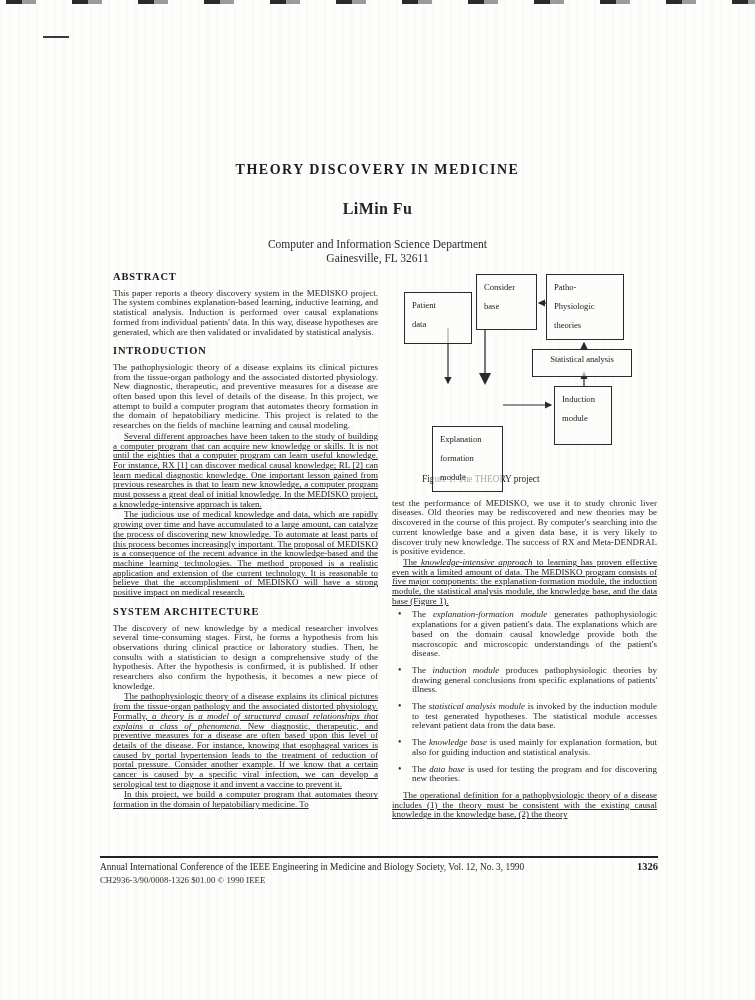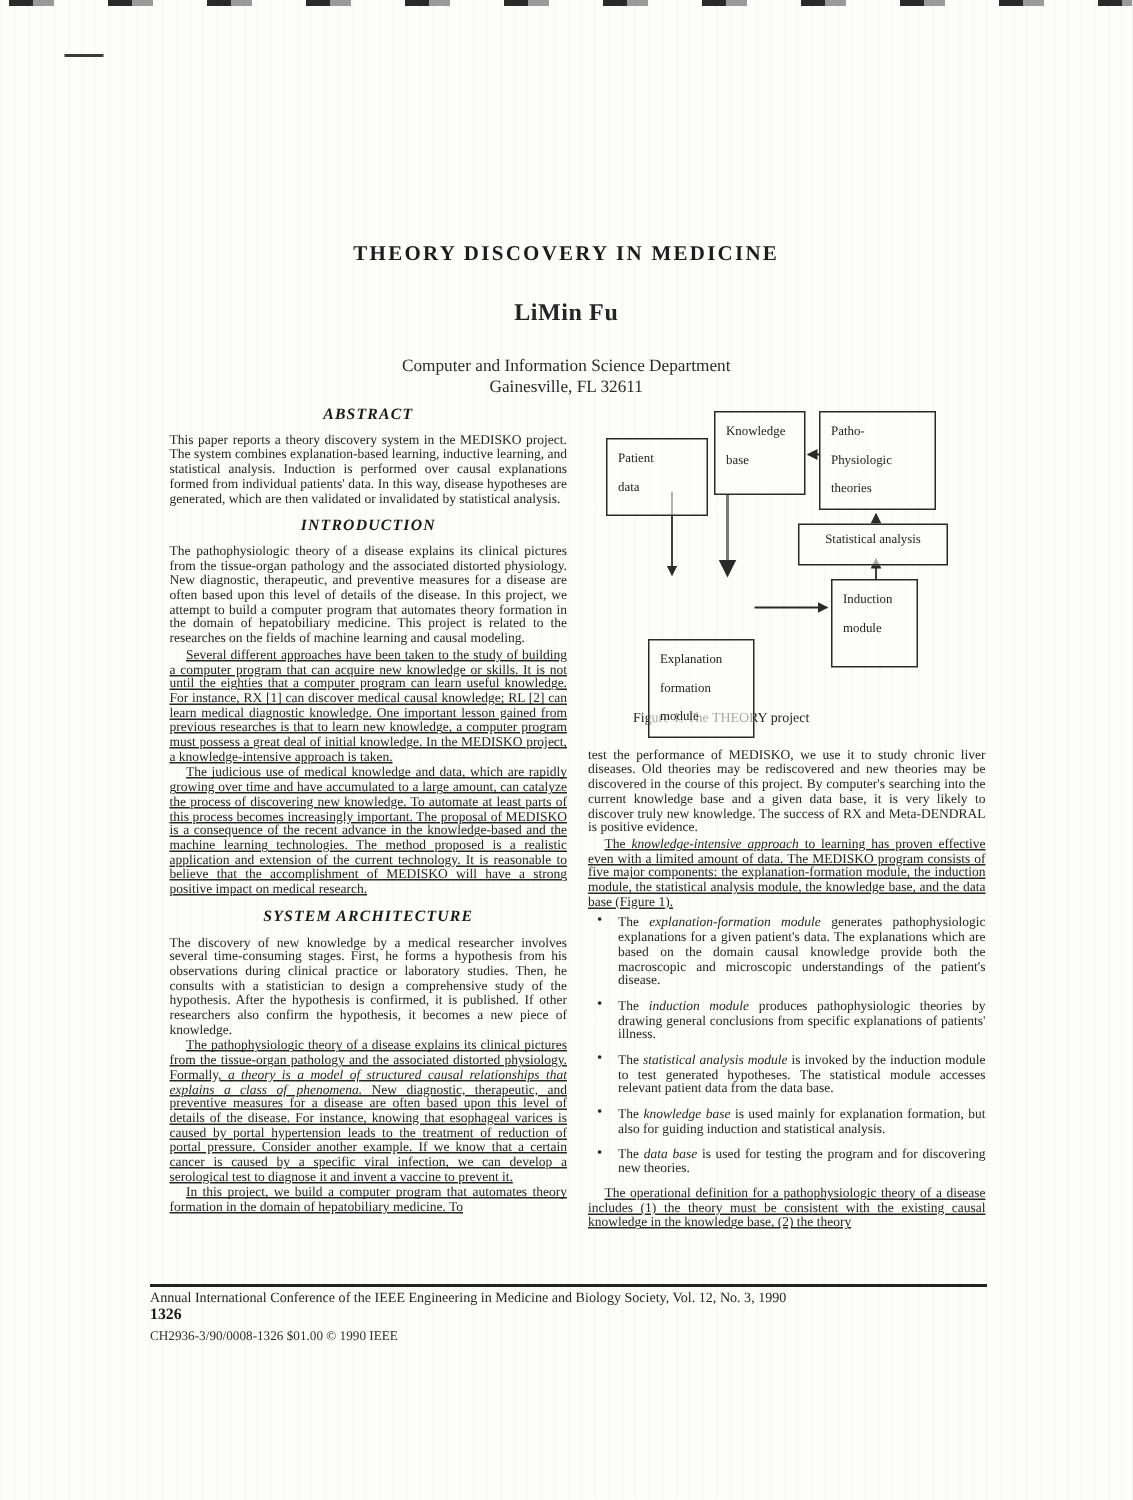--- a/index.html
+++ b/index.html
@@ -14,41 +14,41 @@
   .top-scan{position:absolute;top:0;left:6px;right:0;height:4px;
     background:repeating-linear-gradient(90deg,#2a2a2a 0 16px,#9a9a9a 16px 30px,transparent 30px 66px);}
   .stray-dash{position:absolute;left:43px;top:36px;width:26px;height:2px;background:#3a3a3a;}
   header{position:absolute;top:146px;left:0;width:100%;text-align:center;}
   .title{font-size:14px;font-weight:bold;letter-spacing:1.5px;color:#1c1c1c;margin:16px;}
   .author{font-size:16px;font-weight:bold;margin-top:22px;letter-spacing:.4px;}
   .affil{font-size:11.5px;margin-top:19px;line-height:14px;color:#2b2b2b;}
   .affil div{margin:0;}
   .columns{position:absolute;top:272px;left:113px;width:545px;display:flex;gap:14px;}
   .col{width:265px;font-size:9px;line-height:9.7px;text-align:justify;color:#262626;}
-  .col h2{font-size:10.5px;font-weight:bold;text-align:center;letter-spacing:.8px;
-    margin:9px 0 7px 0;color:#1a1a1a;font-style:italic;}
+  .col h2{font-size:10.5px;font-weight:bold;letter-spacing:.8px;
+    margin:9px 0 7px 0;color:#1a1a1a;}
   .col h2.first{margin-top:0;}
   .col p{margin:0 0 1px 0;}
   .col p.indent{text-indent:11px;text-decoration:underline;}
   
   figure{margin:0 0 14px 0;padding:0;}
   .diagram{position:relative;width:242px;height:187px;margin-left:6px;}
   .dbox{position:absolute;border:1.4px solid #2a2a2a;background:rgba(253,253,252,.6);
     font-size:8.6px;line-height:19px;white-space:pre-line;text-align:left;
     padding:3px 0 0 7px;box-sizing:border-box;color:#222;}
   .dbox.center{text-align:center;padding:0;line-height:19px;}
   .dsvg{position:absolute;left:0;top:0;width:242px;height:187px;}
   figcaption{font-size:9.3px;text-align:left;padding-left:30px;margin-top:16px;color:#262626;}
   
   ul.blts{list-style:none;margin:4px 0 2px 0;padding:0;}
   ul.blts li{position:relative;padding-left:20px;margin-bottom:7px;}
   ul.blts li::before{content:"\2022";position:absolute;left:6px;top:-1px;font-size:10px;}
   footer{position:absolute;left:100px;top:856px;width:558px;}
   .frule{border-top:2px solid #222;margin-bottom:3px;}
-  .f1{display:flex;justify-content:space-between;align-items:baseline;font-size:9.4px;color:#262626;flex-direction:column;}
+  .f1{display:flex;justify-content:space-between;align-items:baseline;font-size:9.4px;color:#262626;}
   .pgnum{font-weight:bold;font-size:10.5px;color:#171717;}
   .f2{font-size:8.8px;margin-top:3px;color:#2e2e2e;}
   i{font-style:italic;}
 </style>
 </head>
 <body>
 
 <div class="page">
   <div class="top-scan"></div>
   <div class="stray-dash"></div>
@@ -92,21 +92,21 @@
               <line x1="50" y1="56" x2="50" y2="111" marker-end="url(#ah)"></line>
               <line x1="87" y1="58" x2="87" y2="111" stroke="#777" stroke-width="2" marker-end="url(#ah)"></line>
               <line x1="148" y1="31" x2="141" y2="31" marker-end="url(#ah)"></line>
               <line x1="186" y1="77" x2="186" y2="71" marker-end="url(#ah)"></line>
               <line x1="186" y1="114" x2="186" y2="101" marker-end="url(#ah)"></line>
               <line x1="105" y1="133" x2="153" y2="133" marker-end="url(#ah)"></line>
             </g>
           </svg>
           <div class="dbox" style="left:6px;top:20px;width:68px;height:52px;">Patient
 data</div>
-          <div class="dbox" style="left:78px;top:2px;width:61px;height:56px;">Knowledge
+          <div class="dbox" style="left:78px;top:2px;width:61px;height:56px;">Consider
 base</div>
           <div class="dbox" style="left:148px;top:2px;width:78px;height:66px;">Patho-
 Physiologic
 theories</div>
           <div class="dbox center" style="left:134px;top:77px;width:100px;height:28px;">Statistical analysis</div>
           <div class="dbox" style="left:34px;top:114px;width:71px;height:66px;margin-top:40px;">Explanation
 formation
 module</div>
           <div class="dbox" style="left:156px;top:114px;width:58px;height:59px;">Induction
 module</div>

